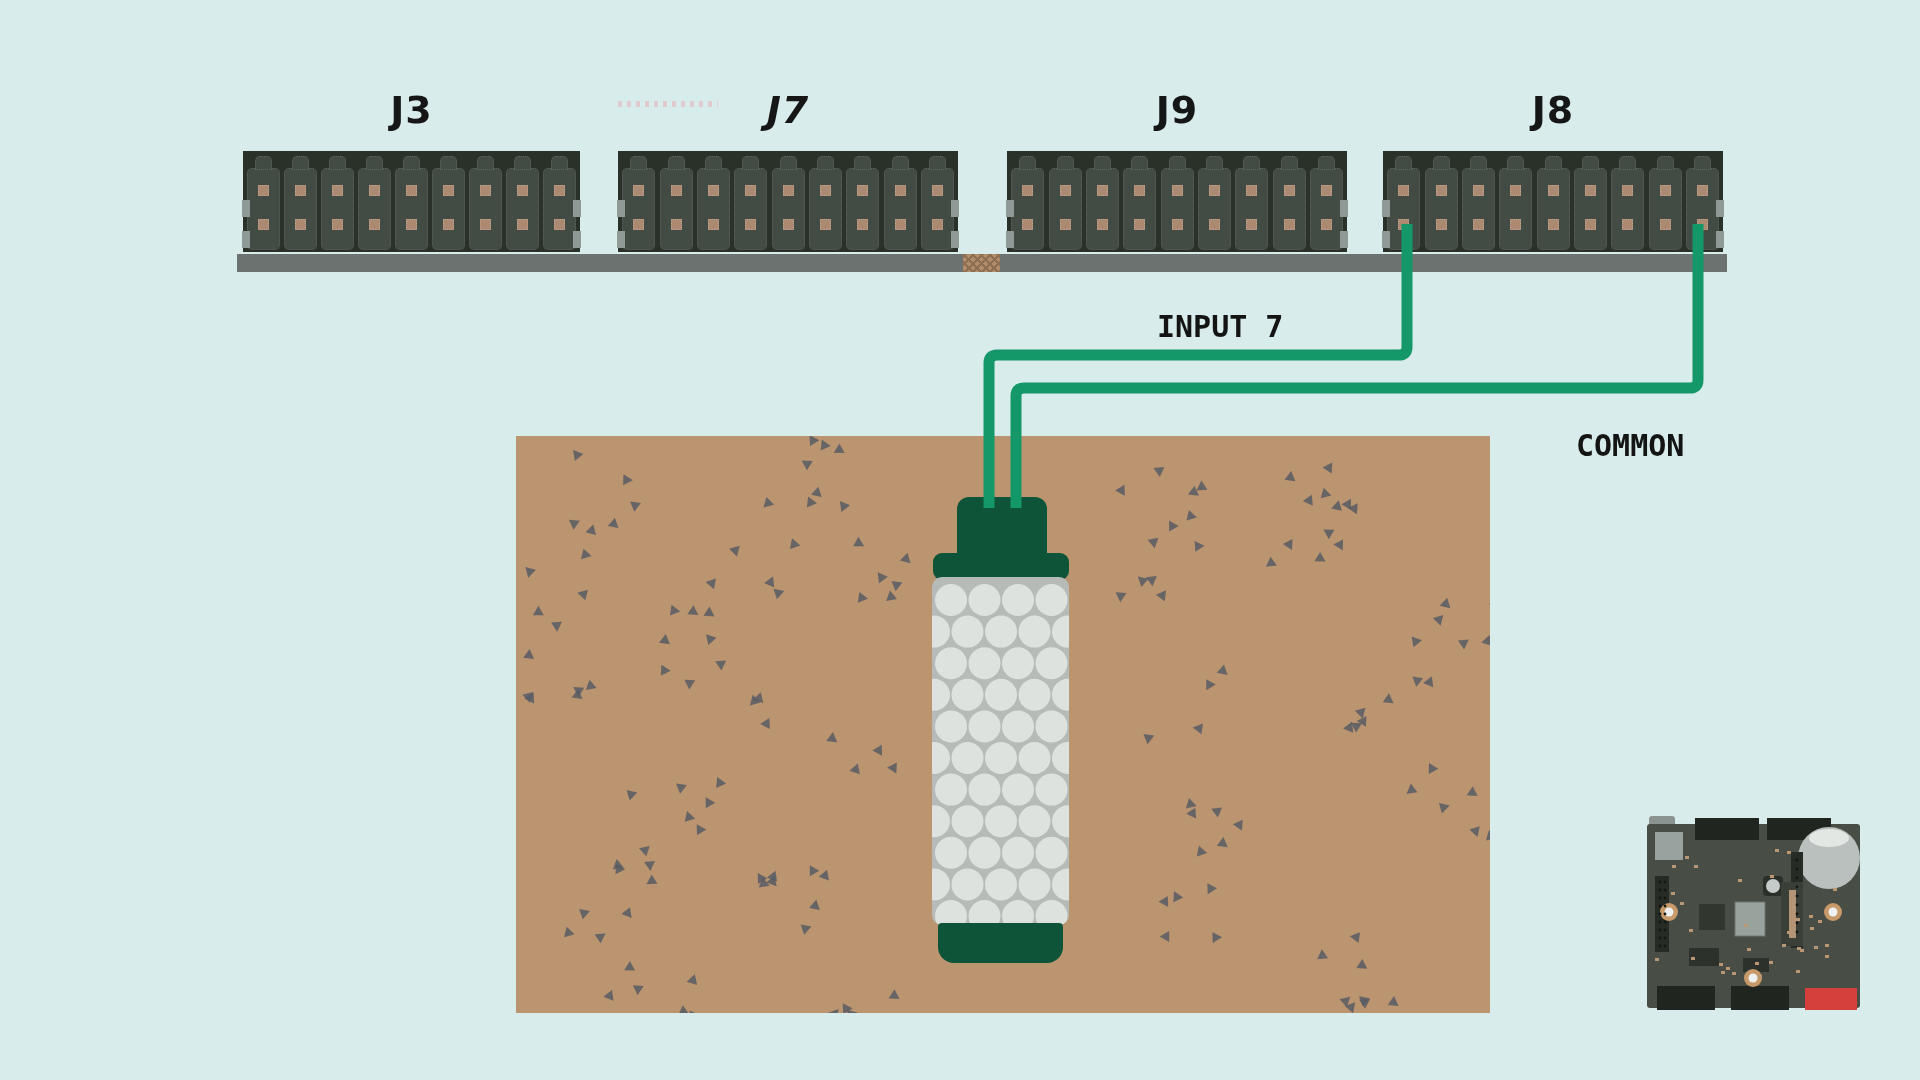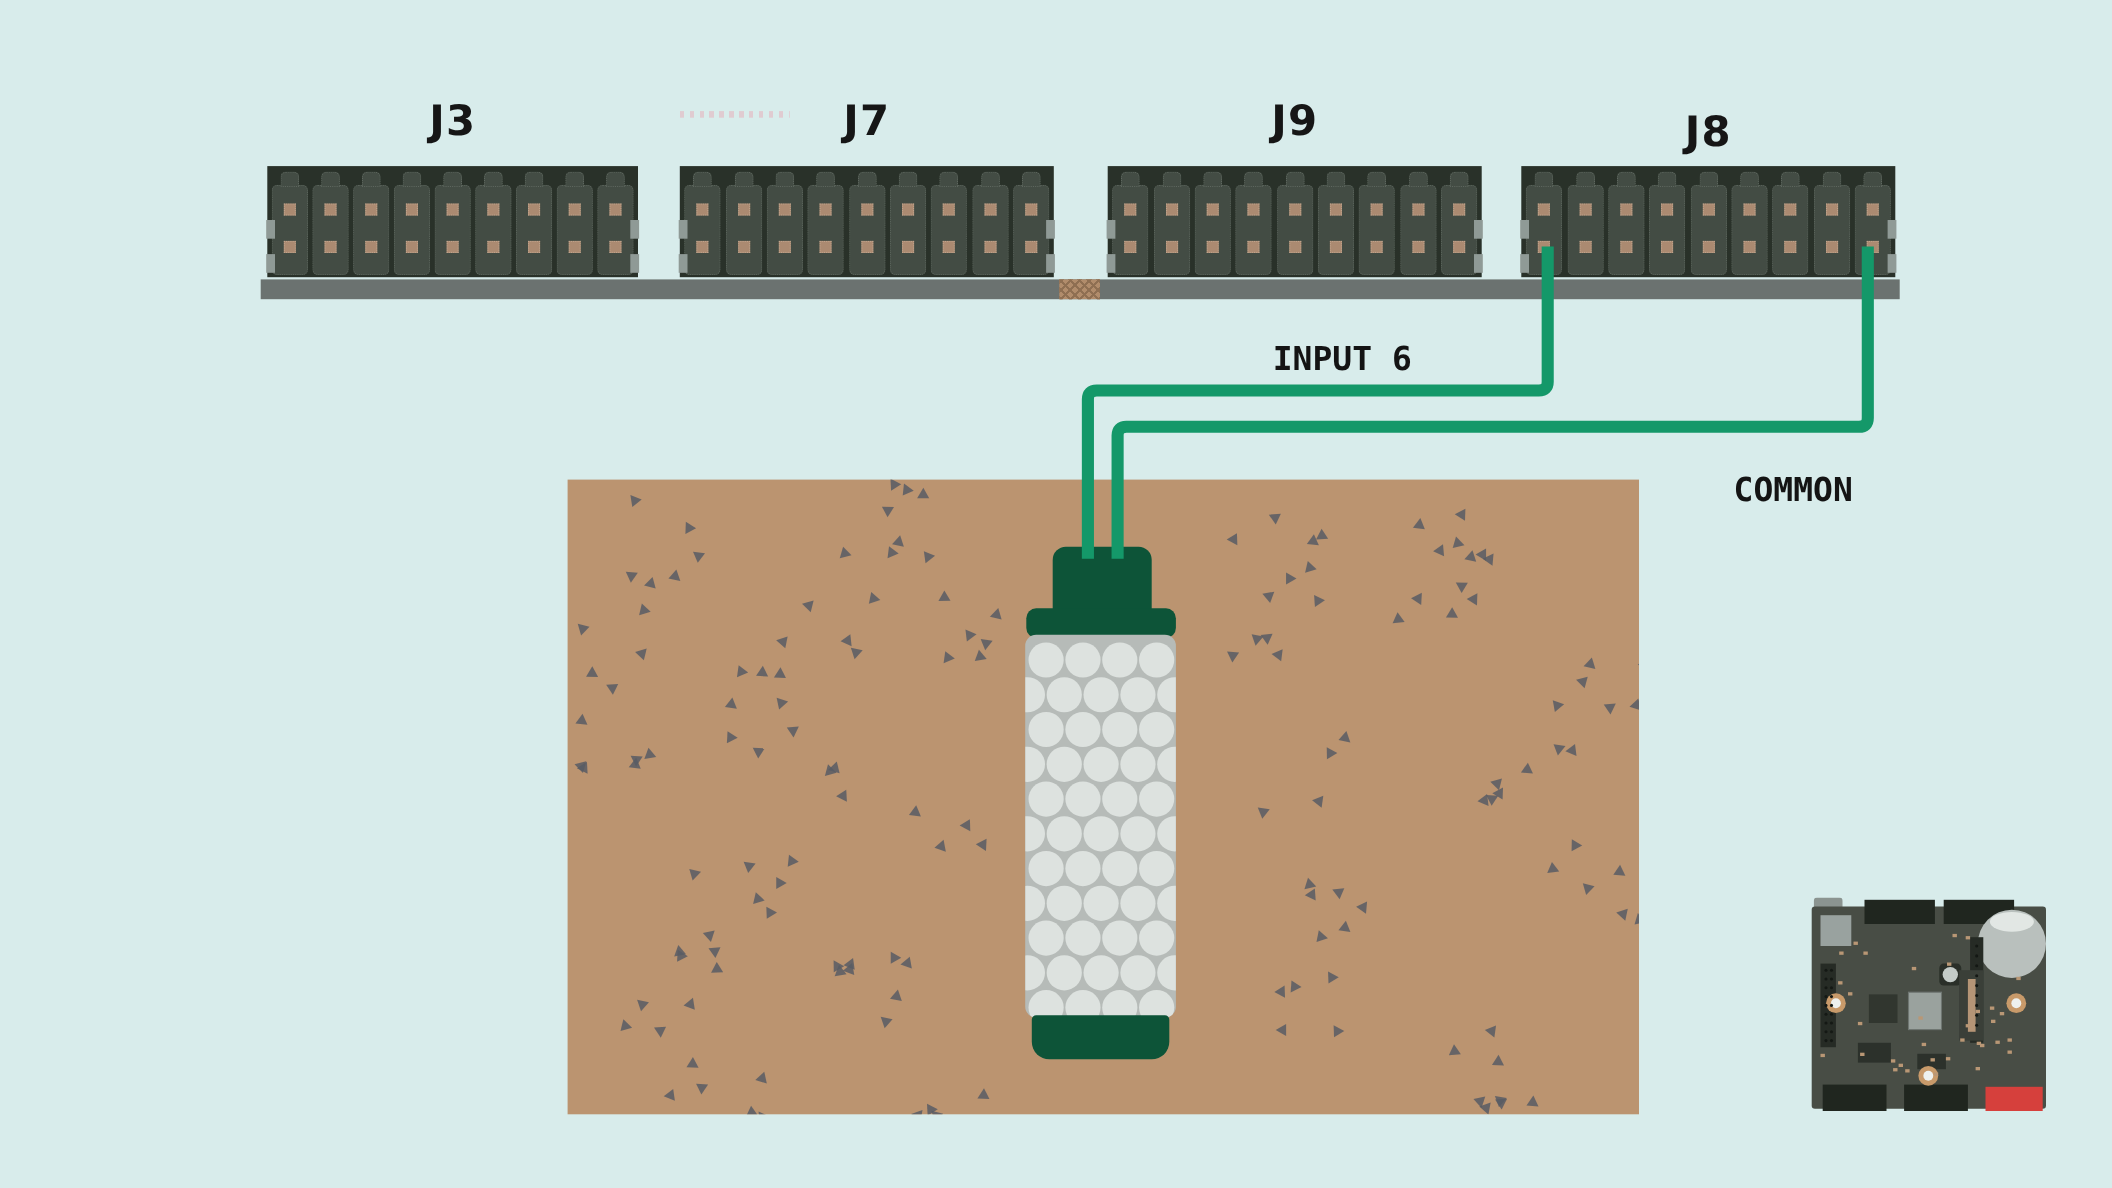--- a/index.html
+++ b/index.html
@@ -286,21 +286,21 @@
         <div class="contact" style="left: 274px; top: 68px; background: rgb(171, 138, 113);"></div>
         <div class="unit" style="left: 300px; top: 17px; width: 33px; height: 82px; background: rgb(67, 76, 68);"></div>
         <div class="bump" style="left: 308px; top: 5px; width: 17px; height: 14px; background: rgb(67, 76, 68);"></div>
         <div class="contact" style="left: 311px; top: 34px; background: rgb(171, 138, 113);"></div>
         <div class="contact" style="left: 311px; top: 68px; background: rgb(171, 138, 113);"></div>
         <div class="clip" style="left: -1px; top: 49px; background: rgb(143, 154, 150);"></div>
         <div class="clip" style="left: -1px; top: 80px; background: rgb(143, 154, 150);"></div>
         <div class="clip" style="left: 330px; top: 49px; background: rgb(143, 154, 150);"></div>
         <div class="clip" style="left: 330px; top: 80px; background: rgb(143, 154, 150);"></div>
       </div>
-      <div class="j-label" style="left: 618px; width: 340px;">J7</div>
+      <div class="j-label" style="left: 618px; width: 340px; font-style: italic;">J7</div>
       <div class="block" style="left: 618px; top: 151px; width: 340px; height: 101px; background: rgb(41, 49, 41);">
         <div class="unit" style="left: 4.16667px; top: 17px; width: 33px; height: 82px; background: rgb(67, 76, 68);"></div>
         <div class="bump" style="left: 12.1667px; top: 5px; width: 17px; height: 14px; background: rgb(67, 76, 68);"></div>
         <div class="contact" style="left: 15.1667px; top: 34px; background: rgb(171, 138, 113);"></div>
         <div class="contact" style="left: 15.1667px; top: 68px; background: rgb(171, 138, 113);"></div>
         <div class="unit" style="left: 41.5px; top: 17px; width: 33px; height: 82px; background: rgb(67, 76, 68);"></div>
         <div class="bump" style="left: 49.5px; top: 5px; width: 17px; height: 14px; background: rgb(67, 76, 68);"></div>
         <div class="contact" style="left: 52.5px; top: 34px; background: rgb(171, 138, 113);"></div>
         <div class="contact" style="left: 52.5px; top: 68px; background: rgb(171, 138, 113);"></div>
         <div class="unit" style="left: 78.8333px; top: 17px; width: 33px; height: 82px; background: rgb(67, 76, 68);"></div>
@@ -372,21 +372,21 @@
         <div class="contact" style="left: 276.5px; top: 68px; background: rgb(171, 138, 113);"></div>
         <div class="unit" style="left: 302.833px; top: 17px; width: 33px; height: 82px; background: rgb(67, 76, 68);"></div>
         <div class="bump" style="left: 310.833px; top: 5px; width: 17px; height: 14px; background: rgb(67, 76, 68);"></div>
         <div class="contact" style="left: 313.833px; top: 34px; background: rgb(171, 138, 113);"></div>
         <div class="contact" style="left: 313.833px; top: 68px; background: rgb(171, 138, 113);"></div>
         <div class="clip" style="left: -1px; top: 49px; background: rgb(143, 154, 150);"></div>
         <div class="clip" style="left: -1px; top: 80px; background: rgb(143, 154, 150);"></div>
         <div class="clip" style="left: 333px; top: 49px; background: rgb(143, 154, 150);"></div>
         <div class="clip" style="left: 333px; top: 80px; background: rgb(143, 154, 150);"></div>
       </div>
-      <div class="j-label" style="left: 1383px; width: 340px; margin-top: 10px;">J8</div>
+      <div class="j-label" style="left: 1383px; width: 340px;">J8</div>
       <div class="block" style="left: 1383px; top: 151px; width: 340px; height: 101px; background: rgb(41, 49, 41);">
         <div class="unit" style="left: 4.16667px; top: 17px; width: 33px; height: 82px; background: rgb(67, 76, 68);"></div>
         <div class="bump" style="left: 12.1667px; top: 5px; width: 17px; height: 14px; background: rgb(67, 76, 68);"></div>
         <div class="contact" style="left: 15.1667px; top: 34px; background: rgb(171, 138, 113);"></div>
         <div class="contact" style="left: 15.1667px; top: 68px; background: rgb(171, 138, 113);"></div>
         <div class="unit" style="left: 41.5px; top: 17px; width: 33px; height: 82px; background: rgb(67, 76, 68);"></div>
         <div class="bump" style="left: 49.5px; top: 5px; width: 17px; height: 14px; background: rgb(67, 76, 68);"></div>
         <div class="contact" style="left: 52.5px; top: 34px; background: rgb(171, 138, 113);"></div>
         <div class="contact" style="left: 52.5px; top: 68px; background: rgb(171, 138, 113);"></div>
         <div class="unit" style="left: 78.8333px; top: 17px; width: 33px; height: 82px; background: rgb(67, 76, 68);"></div>
@@ -425,21 +425,21 @@
     </div>
 
   <div class="abs" style="left:618px;top:101px;width:100px;height:6px;opacity:.5;
               background:repeating-linear-gradient(90deg,#e8aab6 0 4px,transparent 4px 9px);"></div>
 
   <svg id="wires" class="abs" style="left:0;top:0;pointer-events:none;" width="1920" height="1080">
     <path id="wire1" fill="none" d="M1407,224 L1407,347 Q1407,355 1399,355 L997,355 Q989,355 989,363 L989,508" stroke="#149869" stroke-width="11"></path>
     <path id="wire2" fill="none" d="M1698,224 L1698,380 Q1698,388 1690,388 L1024,388 Q1016,388 1016,396 L1016,508" stroke="#149869" stroke-width="11"></path>
   </svg>
 
-  <div class="wire-label" style="left:1157px;top:309px;">INPUT 6</div>
+  <div class="wire-label" style="left:1157px;top:309px;">INPUT 7</div>
   <div class="wire-label" style="left:1576px;top:428px;">COMMON</div>
 
   <svg id="board" class="abs" style="left:1643px;top:816px;" width="221" height="196" viewBox="0 0 221 196">
   <rect x="6" y="0" width="26" height="14" rx="3" fill="#8b9490"></rect>
   <rect x="4" y="8" width="213" height="184" rx="3" fill="#484d45"></rect>
   <rect x="52" y="2" width="64" height="22" fill="#20261f"></rect>
   <rect x="124" y="2" width="64" height="22" fill="#20261f"></rect>
   <circle cx="186" cy="42" r="31" fill="#b9c0bd"></circle>
   <ellipse cx="186" cy="22" rx="20" ry="9" fill="#e2e7e4"></ellipse>
   <rect x="12" y="16" width="28" height="28" fill="#99a29f"></rect>

